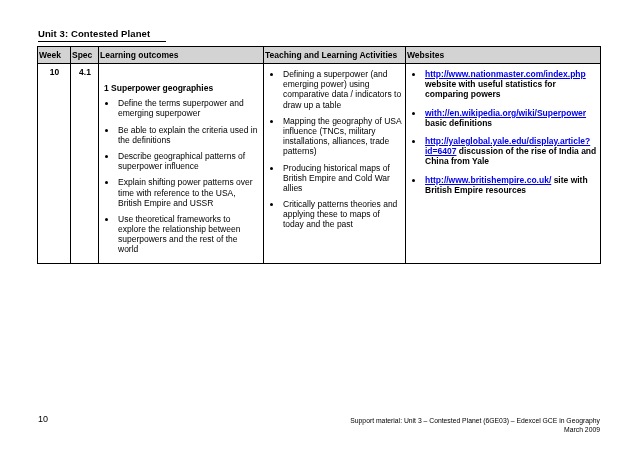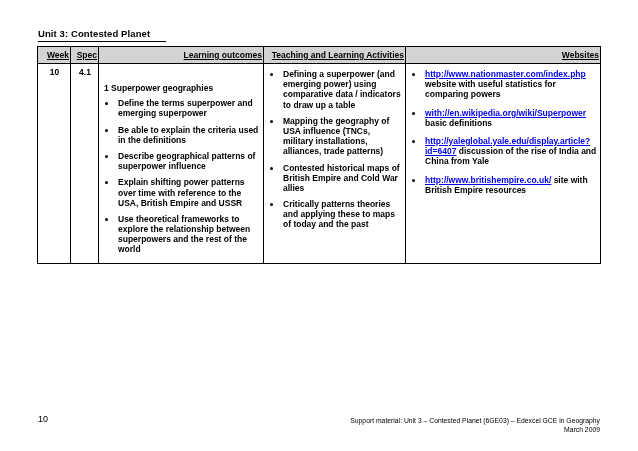--- a/index.html
+++ b/index.html
@@ -47,23 +47,22 @@
     font-size: 11px;
     text-align: center;
     padding: 2px 0;
     letter-spacing: 0.2px;
   }
 
   .head-row th {
     background: #d3d3d3;
     font-size: 8.5px;
     font-weight: bold;
-    text-align: right;
+    text-align: left;
     padding: 3px 1px;
-    text-decoration: underline;
   }
 
   .data-row td {
     vertical-align: top;
     font-size: 8.5px;
     line-height: 1.2;
     padding: 3px 3px 4px 4px;
     height: 162px;
     background: #ffffff;
   }
@@ -75,21 +74,20 @@
 
   .lo-heading {
     font-weight: bold;
     margin: 16px 0 5px 1px;
   }
 
   ul.bullets {
     margin: 2px 0 0 0;
     padding-left: 14px;
     list-style: disc outside;
-    font-weight: bold;
   }
   ul.bullets li {
     margin-bottom: 6px;
     padding-left: 1px;
   }
   ul.bullets li:last-child { margin-bottom: 4px; }
 
   td.websites-cell { font-weight: bold; }
   td.websites-cell ul.bullets li { margin-bottom: 8px; }
   td.websites-cell a {
@@ -145,21 +143,21 @@
         <li>Be able to explain the criteria used in the definitions</li>
         <li>Describe geographical patterns of superpower influence</li>
         <li>Explain shifting power patterns over time with reference to the USA, British Empire and USSR</li>
         <li>Use theoretical frameworks to explore the relationship between superpowers and the rest of the world</li>
       </ul>
     </td>
     <td>
       <ul class="bullets">
         <li>Defining a superpower (and emerging power) using comparative data / indicators to draw up a table</li>
         <li>Mapping the geography of USA influence (TNCs, military installations, alliances, trade patterns)</li>
-        <li>Contested historical maps of British Empire and Cold War allies</li>
+        <li>Producing historical maps of British Empire and Cold War allies</li>
         <li>Critically patterns theories and applying these to maps of today and the past</li>
       </ul>
     </td>
     <td class="websites-cell">
       <ul class="bullets">
         <li>
           <a href="#">http://www.nationmaster.com/index.php</a>
           <span>website with useful statistics for comparing powers</span>
         </li>
         <li>

